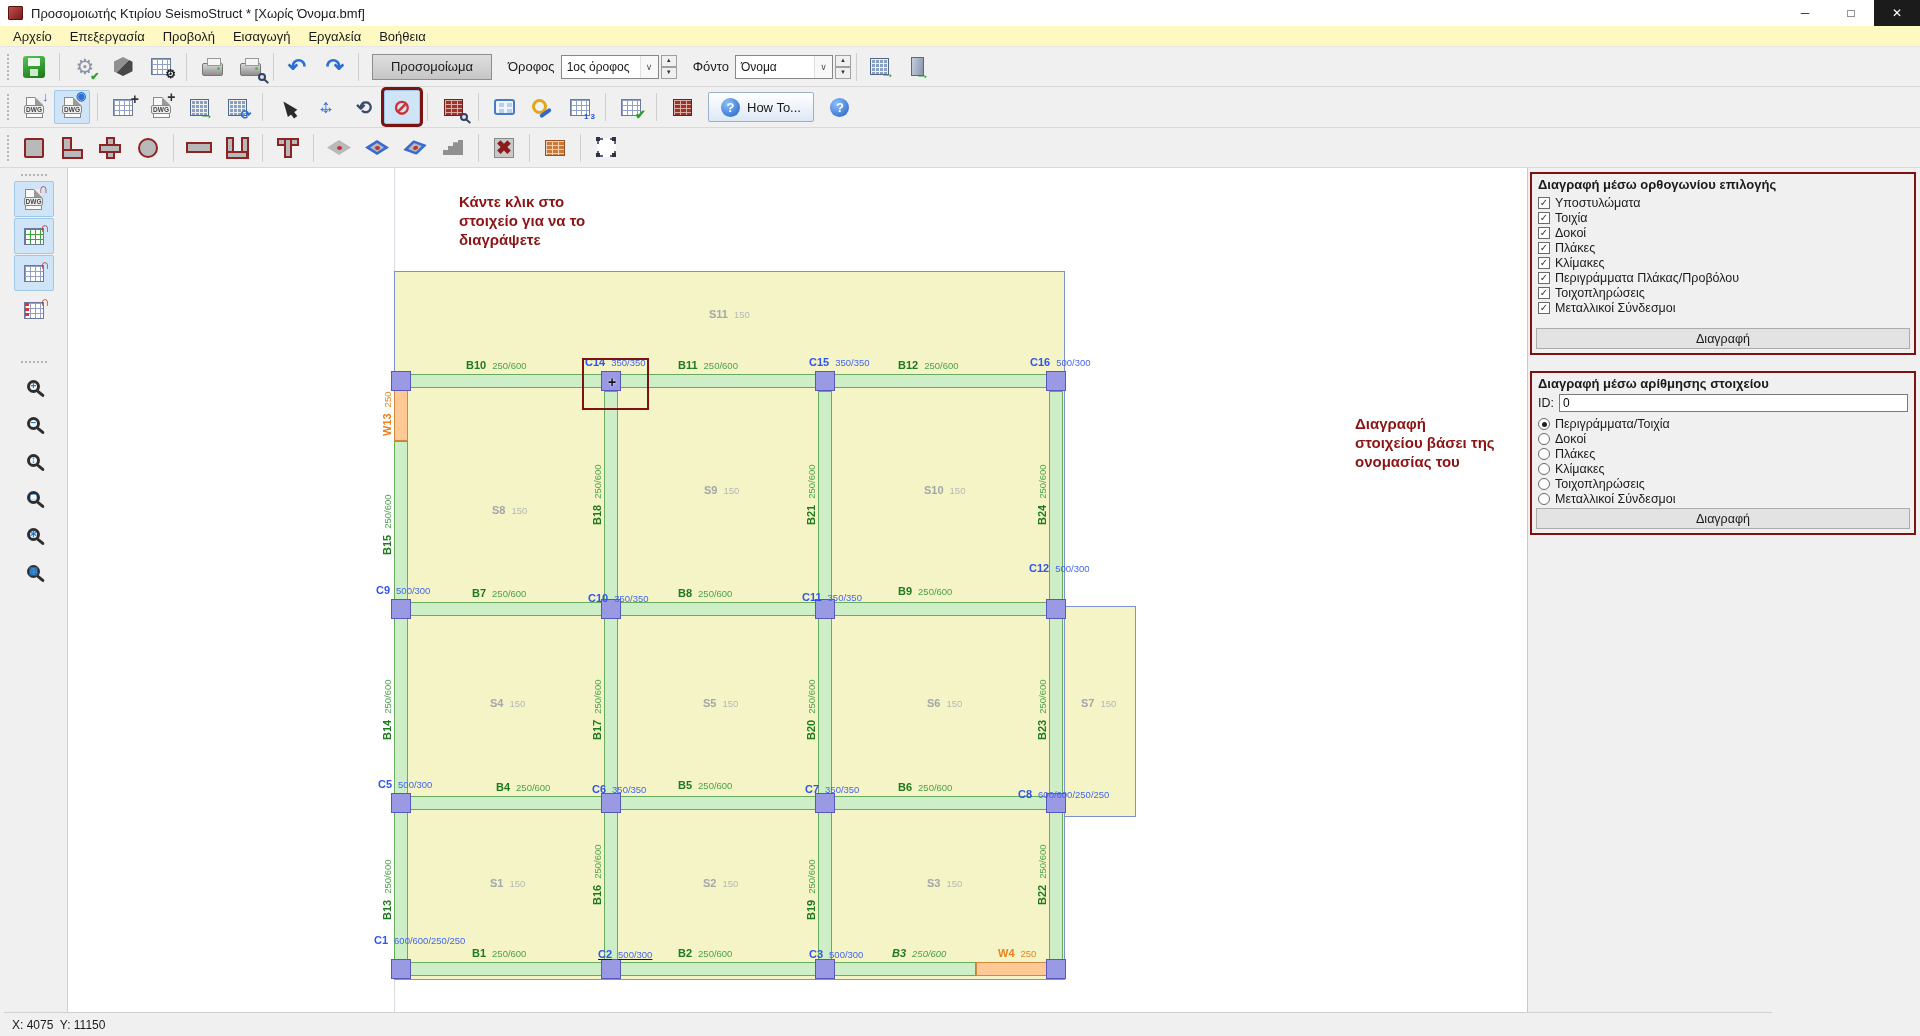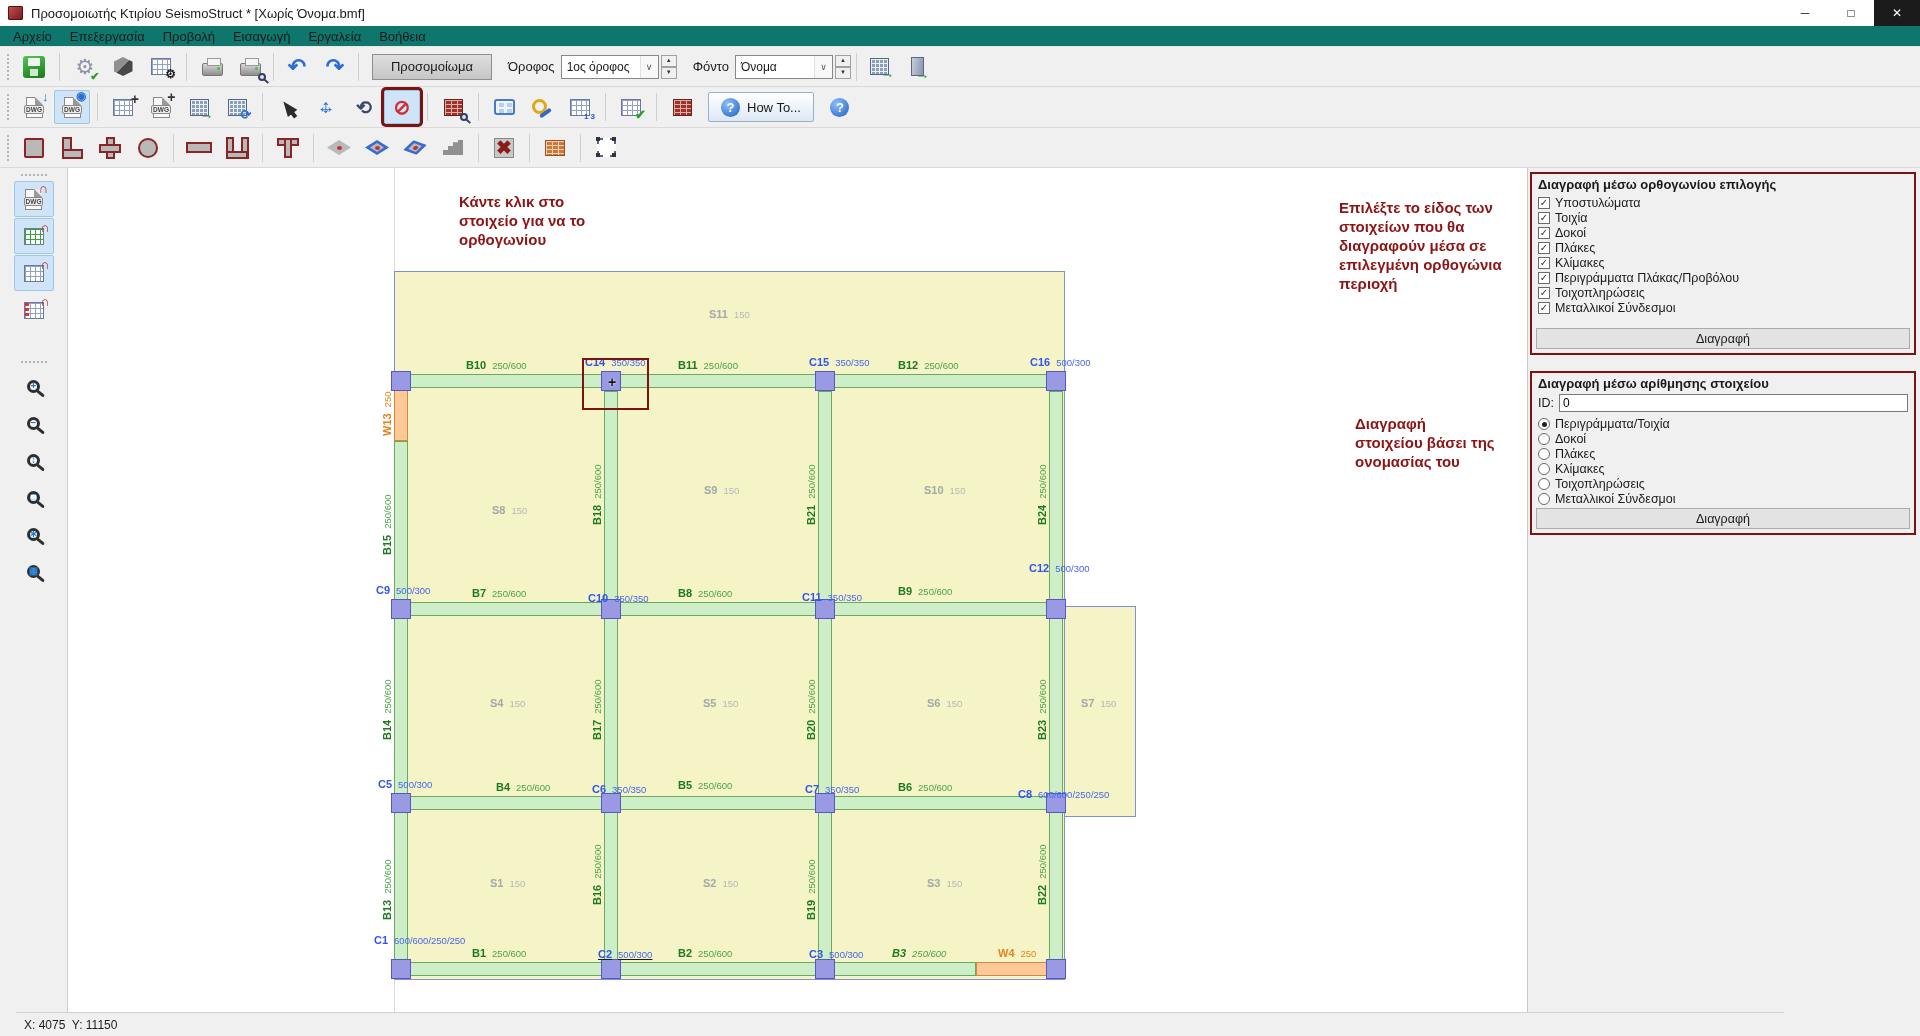--- a/index.html
+++ b/index.html
@@ -9,21 +9,21 @@
 
   
   .titlebar { position:absolute; top:0; left:0; right:0; height:26px; background:#fff;
               display:flex; align-items:center; gap:8px; padding-left:8px; font-size:13px; }
   .appicon { width:15px; height:14px; background:linear-gradient(135deg,#c05050,#7a1a1a);
              border:1px solid #5a1010; border-radius:1px; }
   .wbtns { position:absolute; right:0; top:0; height:26px; display:flex; }
   .wb { width:46px; height:26px; display:flex; align-items:center; justify-content:center;
         font-size:12px; color:#222; }
   .wb.dark { background:#1b1b1b; color:#fff; }
-  .menubar { position:absolute; top:26px; left:0; right:0; height:21px; background:#0f766e;
+  .menubar { position:absolute; top:26px; left:0; right:0; height:21px; background:#fef9c3;
              border-bottom:1px solid #e6e6e6; display:flex; align-items:center; padding-left:4px;
              font-size:13px; }
   .menuitem { padding:2px 9px; }
 
   
   .tb { position:absolute; left:0; right:0; background:#f0f0f0; border-bottom:1px solid #d9d9d9;
         display:flex; align-items:center; padding-left:2px; }
   #tb1 { top:47px;  height:40px; }
   #tb2 { top:87px;  height:41px; }
   #tb3 { top:128px; height:40px; }
@@ -155,21 +155,21 @@
              border-right:1px solid #cfcfcf; }
   .sgrip { width:26px; height:3px; border-top:2px dotted #b5b5b5; margin:6px auto 4px; }
   .stool { width:40px; height:36px; margin:1px auto; display:flex; align-items:center;
            justify-content:center; position:relative; border:1px solid transparent; border-radius:2px; }
   .stool.hl { background:#cfe4f7; border-color:#9ec7e8; }
   .sspace { height:26px; }
   .canvas { position:absolute; left:68px; top:0; width:1459px; height:844px; background:#fff;
             overflow:hidden; }
   .rpanel { position:absolute; left:1527px; top:0; width:393px; height:844px; background:#f0f0f0;
             border-left:1px solid #c8c8c8; }
-  .statusbar { position:absolute; top:1012px; left:16px; width:1768px; height:24px; background:#f0f0f0;
+  .statusbar { position:absolute; top:1012px; left:4px; width:1768px; height:24px; background:#f0f0f0;
             border-top:1px solid #d0d0d0; font-size:12px; display:flex; align-items:center;
             padding-left:8px; }
   .statusbar span { white-space:pre; }
 
   
   .pl { position:absolute; }
   .pageline { position:absolute; top:0; height:844px; width:1px; background:#dcdce4; }
   .slabfill { background:#f4f4c6; border:1px solid #8090d0; }
   .balcony { background:#f4f4c6; border:1px solid #8090d0; border-left:none; }
   .hb,.vb { background:#cdeec6; border:1px solid #69aa5e; }
@@ -638,26 +638,21 @@
       <div class="lbl sl" style="left: 635px; top: 529px;"><span class="nm">S5</span><span class="dm">150</span></div>
       <div class="lbl sl" style="left: 859px; top: 529px;"><span class="nm">S6</span><span class="dm">150</span></div>
       <div class="lbl sl" style="left: 1013px; top: 529px;"><span class="nm">S7</span><span class="dm">150</span></div>
       <div class="lbl sl" style="left: 422px; top: 709px;"><span class="nm">S1</span><span class="dm">150</span></div>
       <div class="lbl sl" style="left: 635px; top: 709px;"><span class="nm">S2</span><span class="dm">150</span></div>
       <div class="lbl sl" style="left: 859px; top: 709px;"><span class="nm">S3</span><span class="dm">150</span></div>
       <div class="pl selbox" style="left: 514px; top: 190px; width: 67px; height: 52px;"></div>
       <div class="planCursor" style="left: 540px; top: 207px;">+</div>
       <div class="ann" style="left: 391px; top: 24px;">Κάντε κλικ στο
 στοιχείο για να το
-ορθογωνίου</div>
-      <div class="ann" style="left: 1271px; top: 30px;">Επιλέξτε το είδος των
-στοιχείων που θα
-διαγραφούν μέσα σε
-επιλεγμένη ορθογώνια
-περιοχή</div>
+διαγράψετε</div>
       <div class="ann" style="left: 1287px; top: 246px;">Διαγραφή
 στοιχείου βάσει της
 ονομασίας του</div>
     </div>
   <div class="rpanel">
     <div class="rbox" id="rbox1" style="top:4px;height:183px;">
       <h4>Διαγραφή μέσω ορθογωνίου επιλογής</h4>
       <div id="chklist">
           <div class="chkrow">
             <div class="cb">✓</div>

